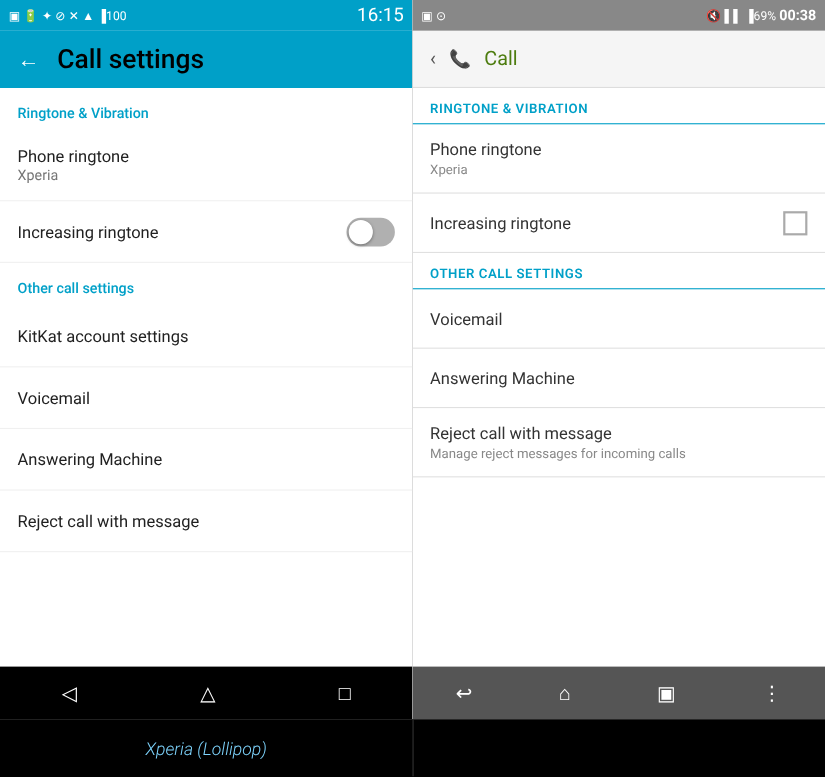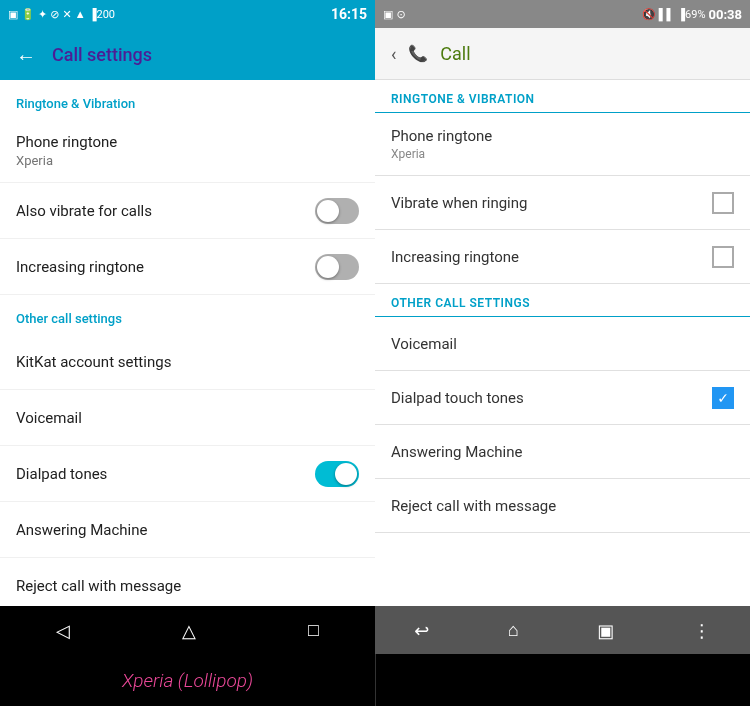--- a/index.html
+++ b/index.html
@@ -40,41 +40,41 @@
       font-size: 11px;
     }
 
     .status-bar-left .status-icons {
       display: flex;
       align-items: center;
       gap: 3px;
     }
 
     .status-bar-left .time {
-      font-size: 14px;
-      font-weight: bold;
+      font-size: 17px;
+      font-weight: normal;
     }
 
     .header-left {
       background: #00A0C8;
       height: 52px;
       display: flex;
       align-items: center;
       padding: 0 16px;
       gap: 16px;
     }
 
     .header-left .back-arrow {
       color: white;
       font-size: 20px;
     }
 
     .header-left .title {
-      color: #4c1d95;
-      font-size: 18px;
+      color: #000000;
+      font-size: 24px;
       font-weight: 500;
     }
 
     .settings-list {
       flex: 1;
       overflow-y: auto;
       background: #fff;
     }
 
     .section-header {
@@ -316,81 +316,65 @@
   <div class="left-screen">
 
     <div class="status-bar-left">
       <div class="status-icons">
         <span>▣</span>
         <span>🔋</span>
         <span>✦</span>
         <span>⊘</span>
         <span>✕</span>
         <span>▲</span>
-        <span>▐200</span>
+        <span>▐100</span>
       </div>
       <div class="time">16:15</div>
     </div>
 
     <div class="header-left">
       <span class="back-arrow">←</span>
       <span class="title">Call settings</span>
     </div>
 
     <div class="settings-list">
 
       <div class="section-header">Ringtone &amp; Vibration</div>
 
       <div class="setting-item">
         <div class="item-text">
           <span class="item-label">Phone ringtone</span>
           <span class="item-sublabel">Xperia</span>
         </div>
       </div>
 
-      <div class="setting-item">
-        <div class="item-text">
-          <span class="item-label">Also vibrate for calls</span>
+
+      <div class="setting-item">
+        <div class="item-text">
+          <span class="item-label">Increasing ringtone</span>
         </div>
         <div class="toggle-switch off">
           <div class="toggle-thumb"></div>
         </div>
       </div>
 
-      <div class="setting-item">
-        <div class="item-text">
-          <span class="item-label">Increasing ringtone</span>
-        </div>
-        <div class="toggle-switch off">
-          <div class="toggle-thumb"></div>
-        </div>
-      </div>
-
       <div class="section-header">Other call settings</div>
 
       <div class="setting-item">
         <div class="item-text">
           <span class="item-label">KitKat account settings</span>
         </div>
       </div>
 
       <div class="setting-item">
         <div class="item-text">
           <span class="item-label">Voicemail</span>
         </div>
       </div>
 
-      <div class="setting-item">
-        <div class="item-text">
-          <span class="item-label">Dialpad tones</span>
-        </div>
-        <div class="toggle-switch on">
-          <div class="toggle-thumb"></div>
-        </div>
-      </div>
 
       <div class="setting-item">
         <div class="item-text">
           <span class="item-label">Answering Machine</span>
         </div>
       </div>
 
       <div class="setting-item">
         <div class="item-text">
           <span class="item-label">Reject call with message</span>
@@ -430,71 +414,60 @@
 
       <div class="section-header-right">RINGTONE &amp; VIBRATION</div>
 
       <div class="setting-item-right">
         <div class="item-text">
           <span class="item-label">Phone ringtone</span>
           <span class="item-sublabel">Xperia</span>
         </div>
       </div>
 
+
       <div class="setting-item-right">
         <div class="item-text">
-          <span class="item-label">Vibrate when ringing</span>
+          <span class="item-label">Increasing ringtone</span>
         </div>
         <div class="checkbox"></div>
       </div>
 
+      <div class="section-header-right">OTHER CALL SETTINGS</div>
+
       <div class="setting-item-right">
         <div class="item-text">
-          <span class="item-label">Increasing ringtone</span>
-        </div>
-        <div class="checkbox"></div>
-      </div>
-
-      <div class="section-header-right">OTHER CALL SETTINGS</div>
+          <span class="item-label">Voicemail</span>
+        </div>
+      </div>
+
 
       <div class="setting-item-right">
         <div class="item-text">
-          <span class="item-label">Voicemail</span>
+          <span class="item-label">Answering Machine</span>
         </div>
       </div>
 
       <div class="setting-item-right">
         <div class="item-text">
-          <span class="item-label">Dialpad touch tones</span>
-        </div>
-        <div class="checkbox checked">✓</div>
-      </div>
-
-      <div class="setting-item-right">
-        <div class="item-text">
-          <span class="item-label">Answering Machine</span>
-        </div>
-      </div>
-
-      <div class="setting-item-right">
-        <div class="item-text">
           <span class="item-label">Reject call with message</span>
+          <span class="item-sublabel">Manage reject messages for incoming calls</span>
         </div>
       </div>
     </div>
 
     <div class="nav-bar-right">
       <span class="nav-icon">↩</span>
       <span class="nav-icon">⌂</span>
       <span class="nav-icon">▣</span>
       <span class="nav-icon">⋮</span>
     </div>
   </div>
 </div>
 
 <div class="bottom-bar">
   <div class="bottom-label">
-    <span style="font-style:italic; font-size:19px; color:#ec4899;">
+    <span style="font-style:italic; font-size:16px; color:#7dd3fc;">
       <i>Xperia (Lollipop)</i>
     </span>
   </div>
   <div class="divider-line"></div>
 </div>
 
 </body></html>

